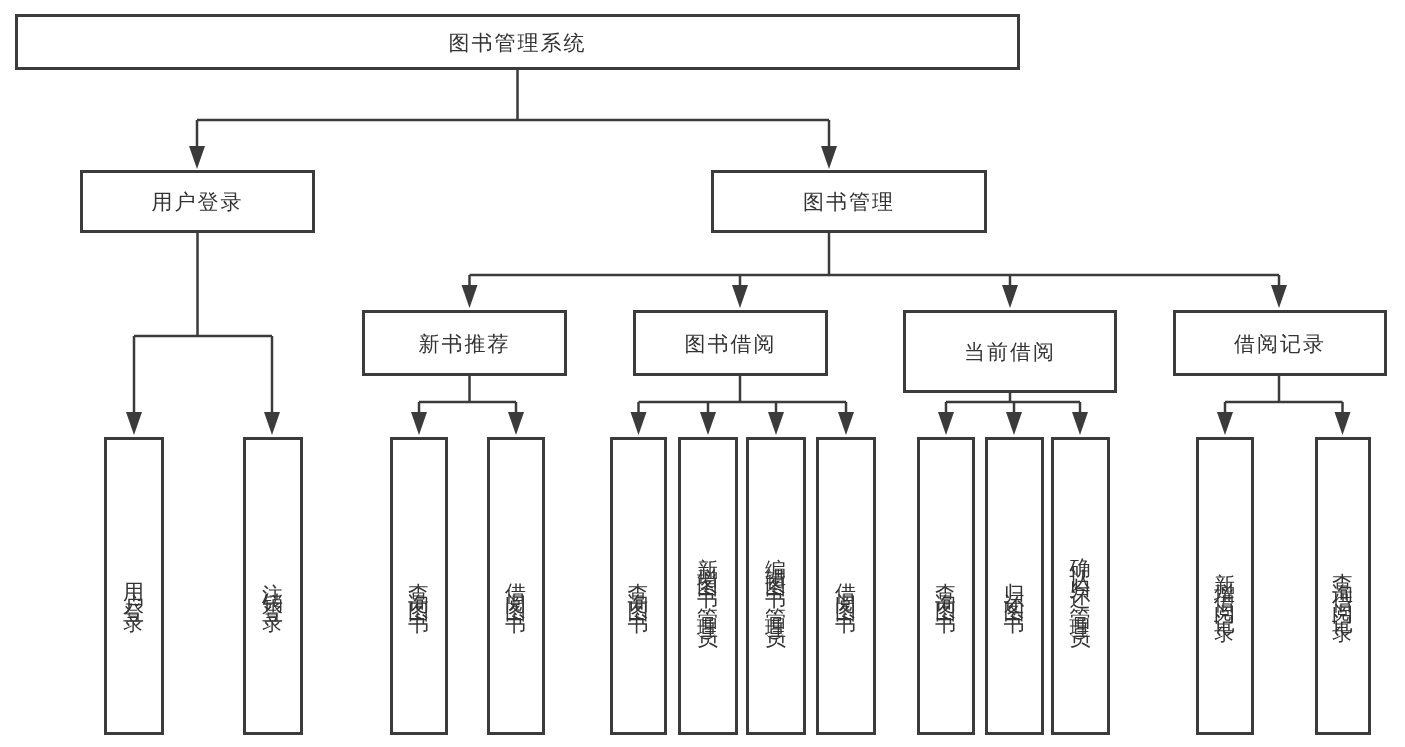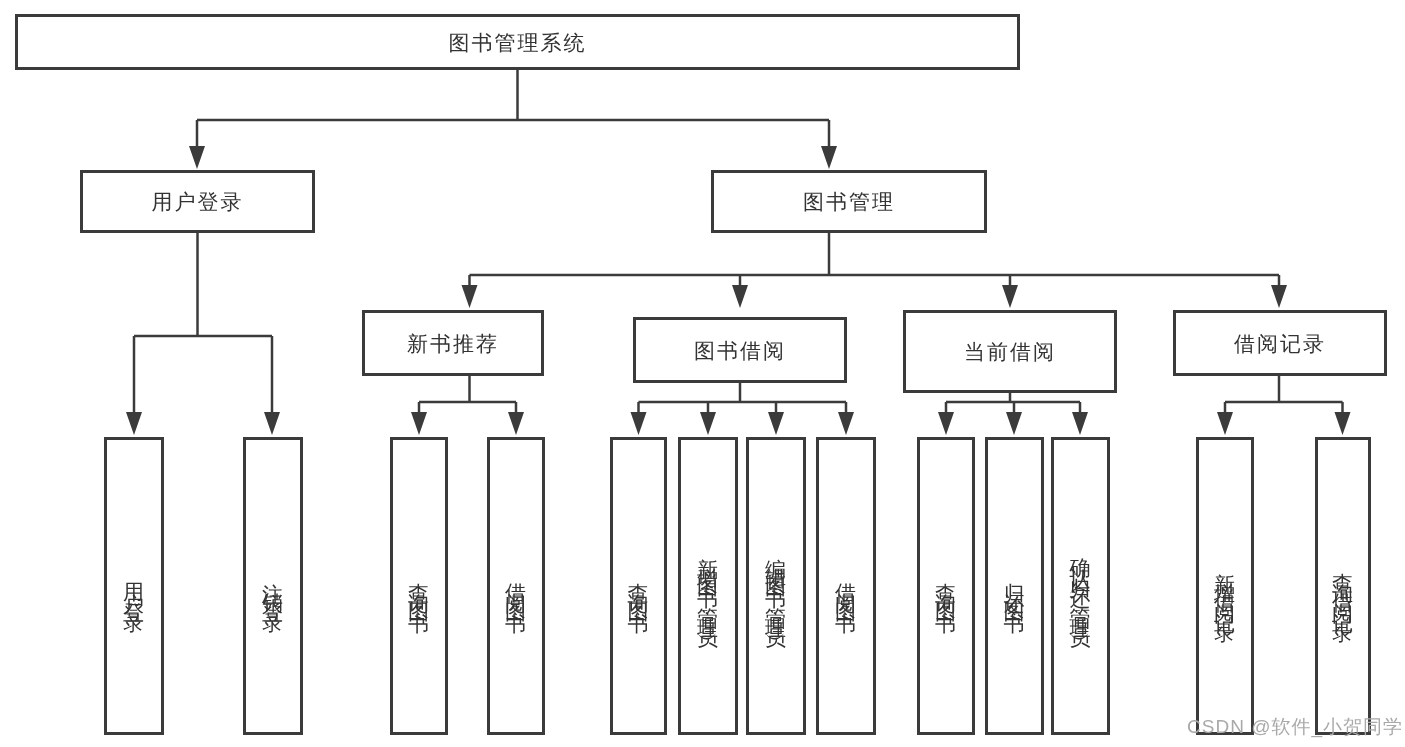--- a/index.html
+++ b/index.html
@@ -115,22 +115,22 @@
       <polygon points="1217,412 1233,412 1225,435"></polygon>
       <polygon points="1334.5,412 1350.5,412 1342.5,435"></polygon>
     </g>
   </svg>
 
   <div class="box" style="left:15px;top:14px;width:1005px;height:56px;">图书管理系统</div>
 
   <div class="box" style="left:80px;top:170px;width:235px;height:63px;">用户登录</div>
   <div class="box" style="left:711px;top:170px;width:276px;height:63px;">图书管理</div>
 
-  <div class="box" style="left:362px;top:310px;width:182px;height:66px;">新书推荐</div>
-  <div class="box" style="left:633px;top:317px;width:214px;height:66px;">图书借阅</div>
+  <div class="box" style="left:362px;top:310px;width:205px;height:66px;">新书推荐</div>
+  <div class="box" style="left:633px;top:310px;width:195px;height:66px;">图书借阅</div>
   <div class="box" style="left:903px;top:310px;width:214px;height:83px;">当前借阅</div>
   <div class="box" style="left:1173px;top:310px;width:214px;height:66px;">借阅记录</div>
 
   <div class="box leaf" style="left:104px;width:60px;">
     <span>用户登录</span>
   </div>
   <div class="box leaf" style="left:243px;width:60px;">
     <span>注销登录</span>
   </div>
 
@@ -164,15 +164,14 @@
     <span>确认归还（管理员）</span>
   </div>
 
   <div class="box leaf" style="left:1196px;width:58px;">
     <span>新增借阅记录</span>
   </div>
   <div class="box leaf" style="left:1315px;width:56px;">
     <span>查询借阅记录</span>
   </div>
 
-  <div class="watermark">CSDN @软件_小贺同学</div>
 
 </div>
 
 </body></html>

